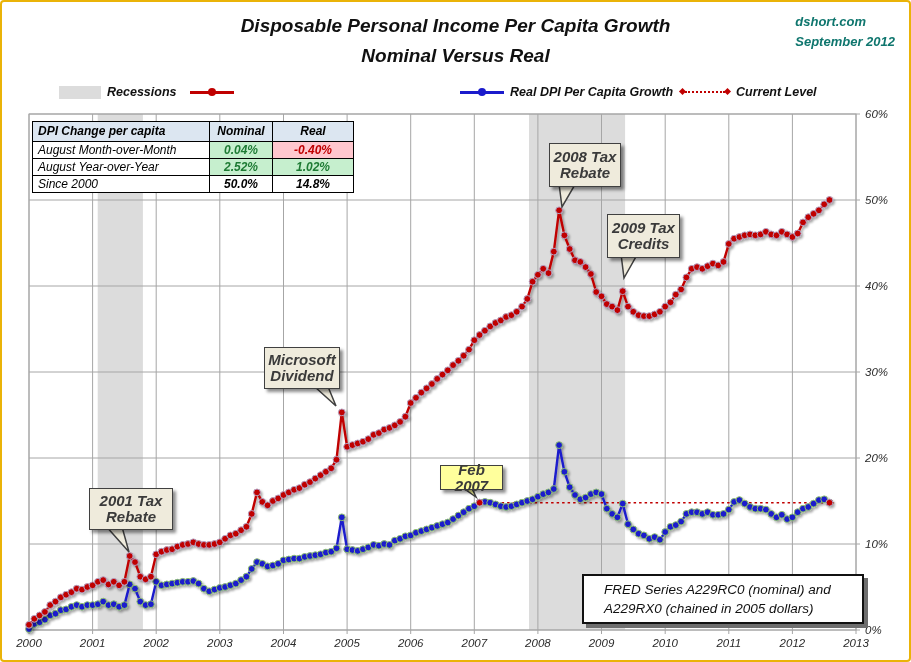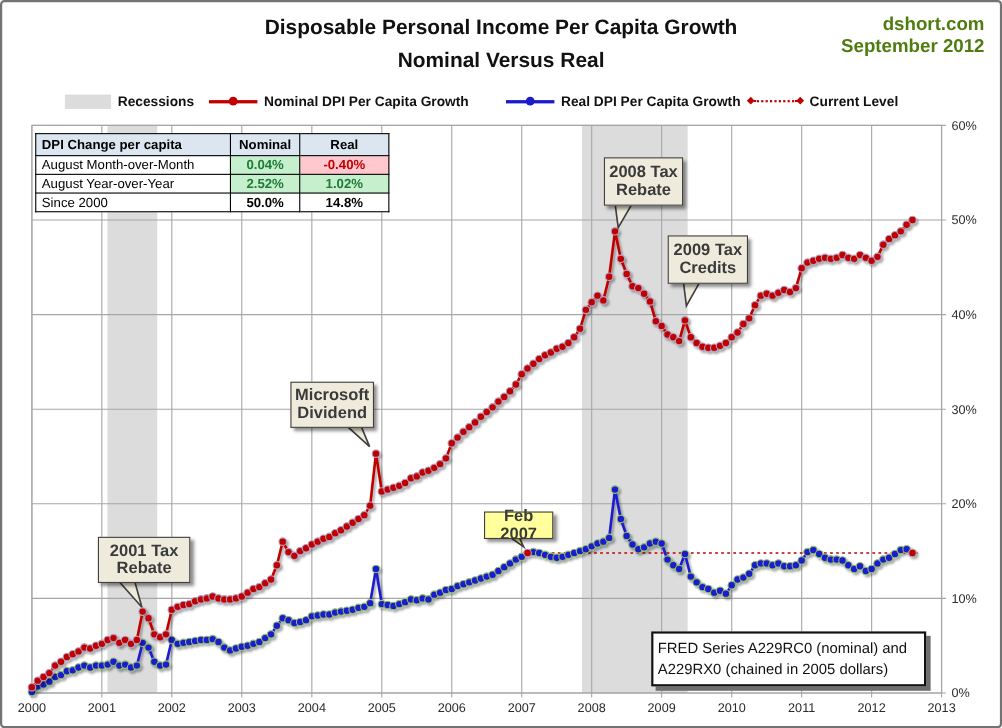--- a/index.html
+++ b/index.html
@@ -1,19 +1,19 @@
 <!DOCTYPE html>
 <html style="--nominal: #c00000; --real: #1b1bcc; --rec: #dcdcdc;"><head>
 <meta charset="utf-8">
 <style>
   html,body{margin:0;padding:0;background:#fff;}
-  #frame{position:relative;width:907px;height:658px;background:#fff;border:2px solid #737373;border-radius:4px;overflow:hidden;font-family:"Liberation Sans","DejaVu Sans",sans-serif;}
+  #frame{position:relative;width:907px;height:658px;background:#fff;border:2px solid #eab308;border-radius:4px;overflow:hidden;font-family:"Liberation Sans","DejaVu Sans",sans-serif;font-style:italic;}
   
   #title{position:absolute;top:9px;left:0;width:100%;text-align:center;font-size:19px;font-weight:bold;color:#111;line-height:30px;}
-  #credit{position:absolute;top:10px;right:14px;text-align:right;font-size:17px;font-weight:bold;color:#4d7c0f;line-height:20px;}
+  #credit{position:absolute;top:10px;right:14px;font-size:13px;font-weight:bold;color:#0f766e;line-height:20px;}
   
   .leg{position:absolute;top:81px;height:18px;display:flex;align-items:center;font-size:12.5px;font-weight:bold;color:#111;white-space:nowrap;justify-content:center;}
   .leg .lab{margin-left:6px;}
   .sw-rec{display:inline-block;width:42px;height:13px;background:var(--rec,#d9d9d9);}
   .sw-line{position:relative;display:inline-block;width:44px;height:12px;}
   .sw-line .ln{position:absolute;left:0;right:0;top:5px;height:3px;}
   .sw-line .dt{position:absolute;left:18px;top:2px;width:8px;height:8px;border-radius:50%;}
   .sw-nom .ln,.sw-nom .dt{background:var(--nominal,#c00000);}
   .sw-real .ln,.sw-real .dt{background:var(--real,#1b1bcc);}
   .sw-cur{position:relative;display:inline-block;width:50px;height:10px;}
@@ -29,21 +29,21 @@
   #dpi-table tr.hd th.num{text-align:center;}
   #dpi-table td.lbl{width:166px;text-align:left;font-weight:normal;}
   #dpi-table td.num{width:52px;text-align:center;font-weight:bold;}
   #dpi-table td.num.real-col{width:70px;}
   .cell-green{background:#c6efce;color:#1e7b34;}
   .cell-pink{background:#ffc7ce;color:#c00000;}
   
   .callout{position:absolute;background:#efebdc;border:1.5px solid #404040;box-shadow:3px 3px 3px rgba(0,0,0,0.45);color:#3a3a3a;font-size:15px;font-weight:bold;text-align:center;display:flex;align-items:center;justify-content:center;line-height:16px;padding:2px;}
   .callout.yellow{background:#ffff9c;}
   
-  #fred{position:absolute;left:580px;top:572px;width:238px;background:#fff;border:2px solid #111;box-shadow:4px 4px 0 #6e6e6e;padding:4px 4px;font-size:13.5px;color:#111;line-height:19px;margin-left:10px;}
+  #fred{position:absolute;left:580px;top:572px;width:238px;background:#fff;border:2px solid #111;box-shadow:4px 4px 0 #6e6e6e;padding:4px 20px;font-size:13.5px;color:#111;line-height:19px;}
 </style>
 </head>
 <body>
 
 <div id="frame">
 
   <div id="title">
     <div>Disposable Personal Income Per Capita Growth</div>
     <div>Nominal Versus Real</div>
   </div>
@@ -55,21 +55,20 @@
 
   <div class="leg" style="left:57px;">
     <span class="sw-rec"></span>
     <span class="lab">Recessions</span>
   </div>
   <div class="leg" style="left:188px;">
     <span class="sw-line sw-nom">
         <span class="ln"></span>
         <span class="dt"></span>
       </span>
-    <span class="lab">Nominal DPI Per Capita Growth</span>
   </div>
   <div class="leg" style="left:678px;">
     <span class="sw-cur">
         <span class="di l"></span>
         <span class="dash"></span>
         <span class="di r"></span>
       </span>
     <span class="lab">Current Level</span>
   </div>
   <div class="leg" style="left:458px;">

